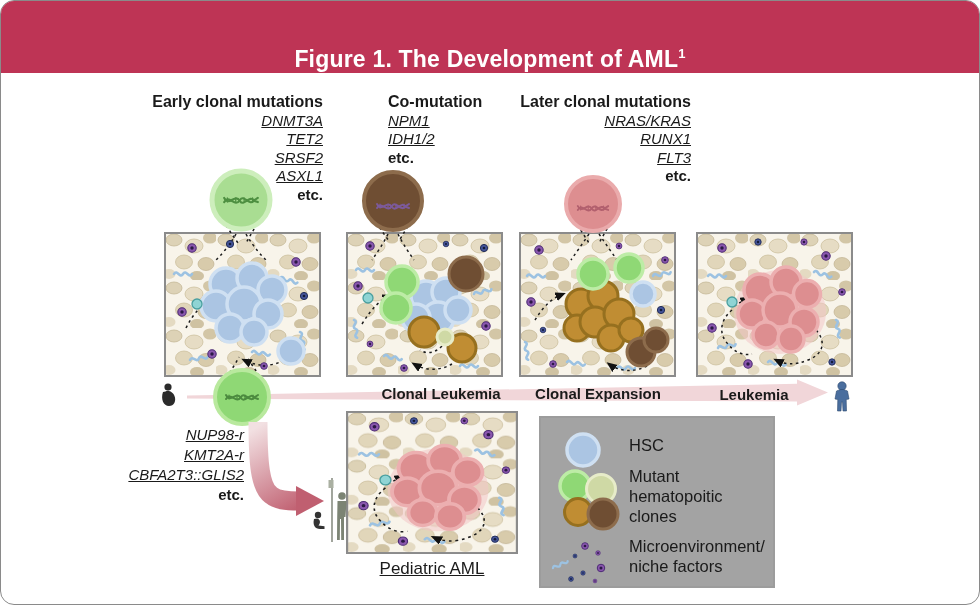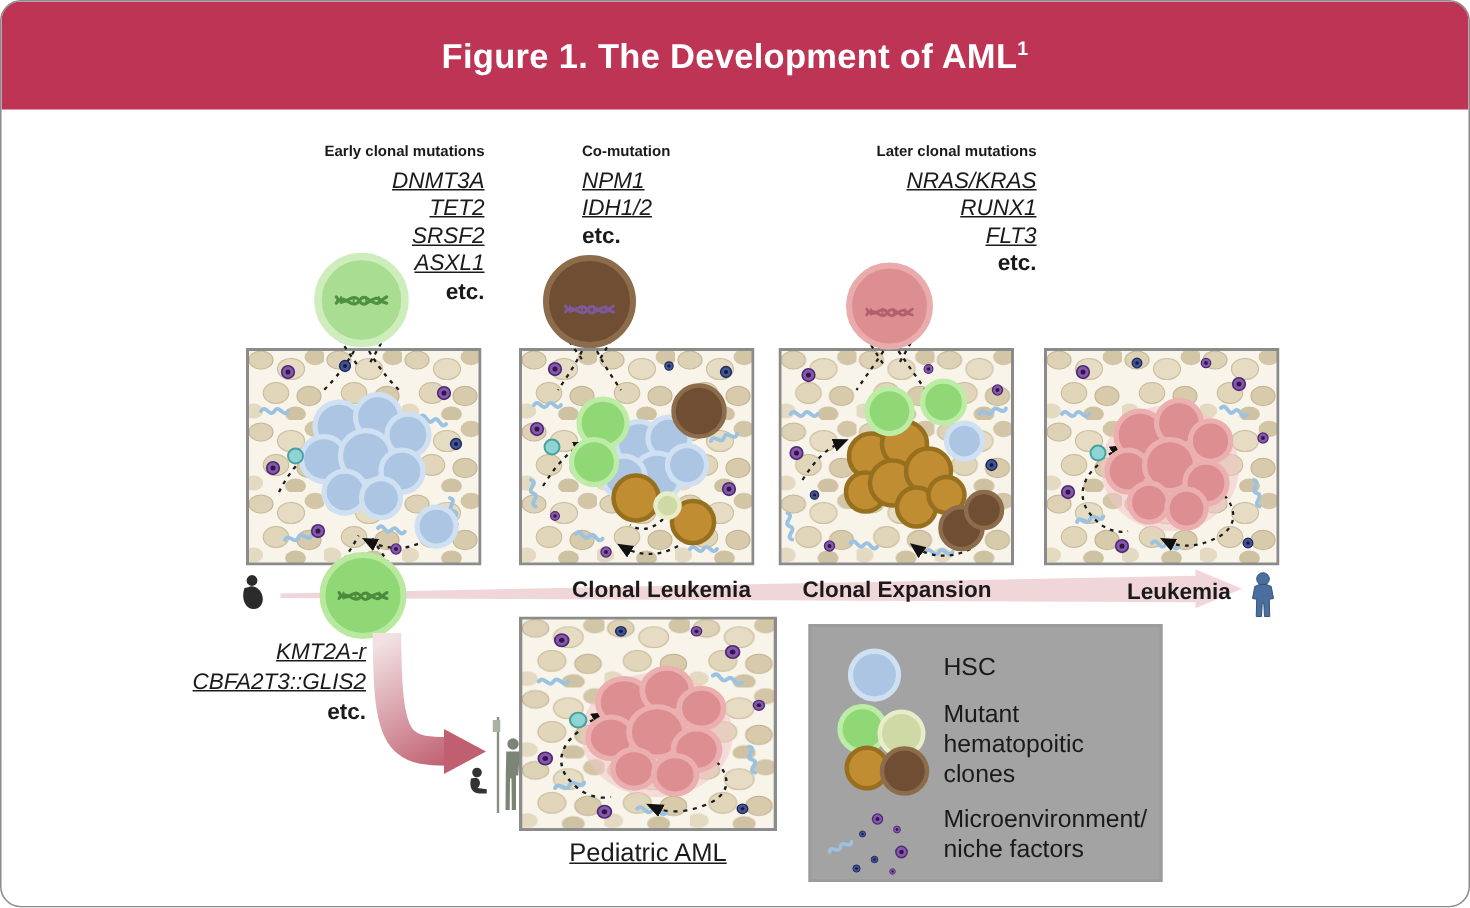--- a/index.html
+++ b/index.html
@@ -5,29 +5,29 @@
   html,body{margin:0;padding:0;background:#fff;}
   *{box-sizing:border-box;}
   .stage{
     position:relative;width:980px;height:605px;background:#fff;
     border:1px solid #8a8a8a;border-radius:14px;overflow:hidden;
     font-family:"Liberation Sans",sans-serif;color:#1a1a1a;
   }
   .banner{
     position:absolute;left:0;top:0;width:100%;height:72px;
     background:var(--header-bg,#be3455);
-    display:flex;align-items:center;justify-content:center;
+    display:flex;align-items:flex-end;justify-content:center;
   }
   .banner .title{color:var(--header-text,#fff);font-size:23px;font-weight:bold;letter-spacing:.2px;}
   .banner sup{font-size:13px;}
   .panel{position:absolute;z-index:1;}
   .overlay{position:absolute;left:0;top:0;z-index:2;pointer-events:none;}
   .txt{position:absolute;z-index:3;}
   .mut-col{font-size:15px;line-height:18.5px;}
-  .mut-col .hdg{font-weight:bold;font-size:10px;white-space:nowrap;}
+  .mut-col .hdg{font-weight:bold;font-size:16px;white-space:nowrap;}
   .mut-col .gene{font-style:italic;text-decoration:underline;}
   .mut-col .etc{font-weight:bold;}
   .ta-r{text-align:right;} .ta-l{text-align:left;}
   .stage-label{font-weight:bold;font-size:15px;text-align:center;white-space:nowrap;}
   .panel-label{font-size:17px;text-align:center;white-space:nowrap;text-decoration:underline;}
   .legend{
     position:absolute;left:538px;top:415px;width:236px;height:172px;
     background:#a3a3a3;border:2px solid #9c9c9c;z-index:3;
   }
   .lg-label{position:absolute;left:88px;font-size:16.5px;line-height:20px;}
@@ -138,20 +138,21 @@
 
   <div class="txt mut-col ta-r" style="left:500px;top:92px;width:190px;">
     <div class="hdg">Later clonal mutations</div>
     <div class="gene">NRAS/KRAS</div>
     <div class="gene">RUNX1</div>
     <div class="gene">FLT3</div>
     <div class="etc">etc.</div>
   </div>
 
   <div class="txt mut-col ta-r" style="left:85px;top:424px;width:158px;line-height:20px;">
+    <div class="gene">NUP98-r</div>
     <div class="gene">KMT2A-r</div>
     <div class="gene">CBFA2T3::GLIS2</div>
     <div class="etc">etc.</div>
   </div>
 
   <svg class="panel" style="left:163px;top:231px" width="157" height="145" viewBox="0 0 157 145">
     <rect class="pbg" x="1" y="1" width="155" height="143"></rect>
     <use href="#sqg" transform="translate(10,42)"></use>
       <use href="#sqg" transform="translate(116,46) rotate(15)"></use>
     <use href="#sqg" transform="translate(26,128) rotate(-10)"></use>
@@ -307,21 +308,21 @@
     <g transform="translate(338,510)" fill="#7c8474">
       <line x1="-7" y1="-33" x2="-7" y2="31" stroke="#8a8f84" stroke-width="1.6"></line>
       <rect x="-10.5" y="-31" width="5" height="8" fill="#aab0a2"></rect>
       <circle cx="3" cy="-15" r="3.8"></circle>
       <path d="M-1.5,-10 L7.5,-10 L6.5,6 L5,6 L5,29 L2.2,29 L2,8 L1,8 L0.8,29 L-2,29 L-1.8,6 Z"></path>
     </g>
   </svg>
 
   <div class="txt stage-label" style="left:360px;top:384px;width:160px;">Clonal Leukemia</div>
   <div class="txt stage-label" style="left:517px;top:384px;width:160px;">Clonal Expansion</div>
-  <div class="txt stage-label" style="left:724px;top:385px;width:122px;">Leukemia</div>
+  <div class="txt stage-label" style="left:692px;top:385px;width:122px;">Leukemia</div>
 
   <div class="txt panel-label" style="left:345px;top:558px;width:172px;">Pediatric AML</div>
 
   <div class="legend">
     <svg style="position:absolute;left:4px;top:4px;" width="80" height="164" viewBox="0 0 80 164">
       <g>
         <circle class="cb" cx="38" cy="28" r="16" stroke-width="4"></circle>
       </g>
       <g>
         <circle class="cg" cx="30" cy="64" r="15"></circle>

